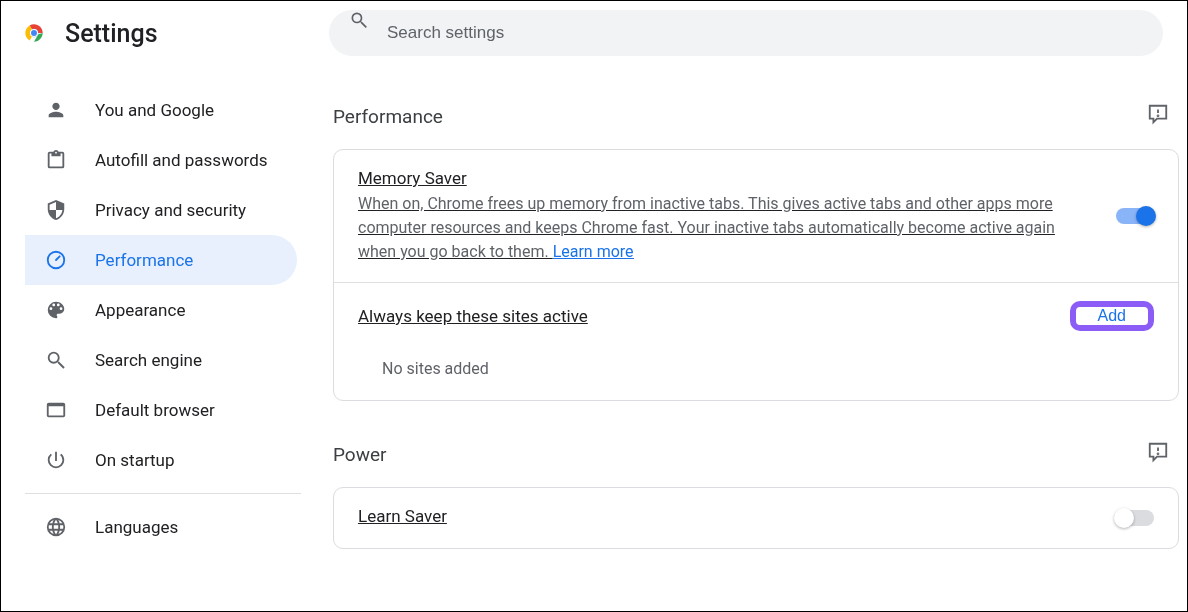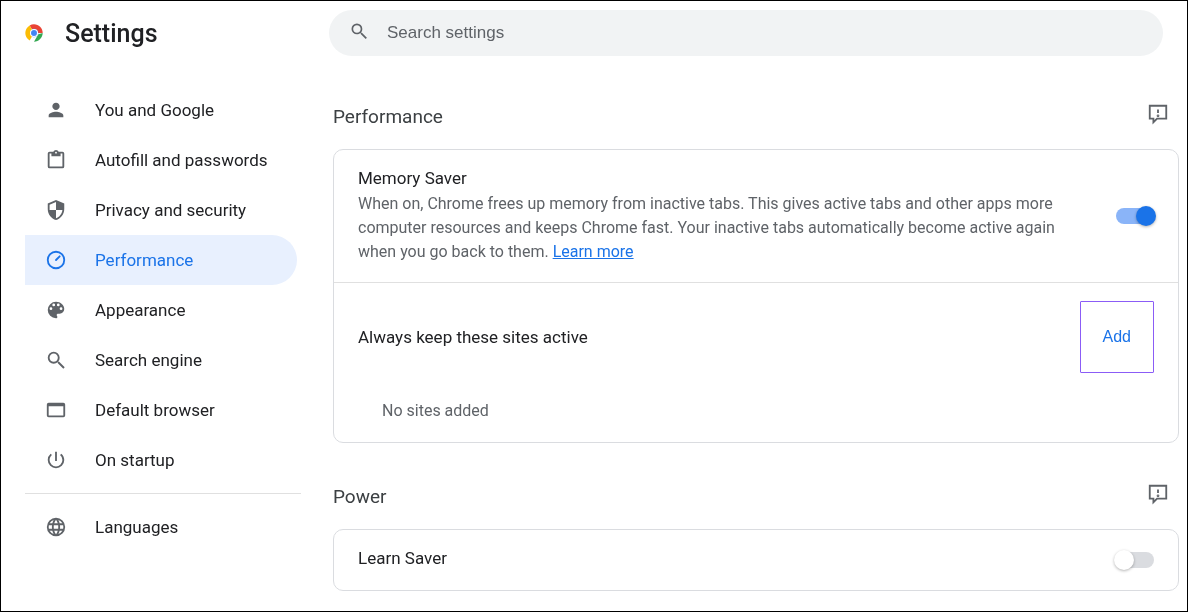--- a/index.html
+++ b/index.html
@@ -20,21 +20,20 @@
     padding: 0 16px;
   }
   .logo-title { display: flex; align-items: center; gap: 18px; width: 312px; padding-left: 4px;}
   .title { font-size: 25px; font-weight: 500; color: #202124; }
   .search-wrap { flex: 1; padding-right: 8px; }
   .search {
     background: #f1f3f4;
     border-radius: 28px;
     height: 46px;
     display: flex;
-    align-items: center;
     padding: 0 20px;
     gap: 18px;
   }
   .search input {
     border: none; outline: none; background: transparent;
     font-size: 17px; color: #5f6368; width: 100%;
   }
   .search input::placeholder { color: #5f6368; }
   .body { display: flex; flex: 1; overflow: hidden; }
   .sidebar {
@@ -81,41 +80,41 @@
     margin-bottom: 40px;
   }
   .card-row {
     padding: 18px 24px;
     display: flex;
     justify-content: space-between;
     align-items: center;
     gap: 24px;
   }
   .card-row + .card-row { border-top: 1px solid #e0e0e0; }
-  .row-text { flex: 1; }
+  .row-text { flex: 1; text-decoration: underline; }
   .row-title { font-size: 17px; color: #202124; margin-bottom: 4px; }
   .row-desc { font-size: 16px; color: #5f6368; line-height: 1.5; }
   .learn-more { color: #1a73e8; text-decoration: underline; cursor: pointer; }
   .toggle {
     width: 38px; height: 16px; border-radius: 10px; position: relative; cursor: pointer;
   }
   .toggle .knob {
     position: absolute; width: 20px; height: 20px; border-radius: 50%; top: -2px;
     box-shadow: 0 1px 3px rgba(0,0,0,.3);
   }
   .toggle.on { background: #8ab4f8; }
   .toggle.on .knob { right: -2px; background: #1a73e8; }
   .toggle.off { background: #dadce0; }
   .toggle.off .knob { left: -2px; background: #fff; }
   .add-btn {
-    border: 1px solid #8b5cf6;
+    border: 6px solid #8b5cf6;
     color: #1a73e8;
     background: #fff;
-    padding: 26px 22px;
-    border-radius: 1px;
+    padding: 0 22px;
+    border-radius: 10px;
     font-size: 16px;
     cursor: pointer;
   }
   .no-sites {
     padding: 10px 24px 22px 48px;
     color: #5f6368;
     font-size: 16px;
   }
   .chrome-logo { width:26px; height:26px; }
 </style>

